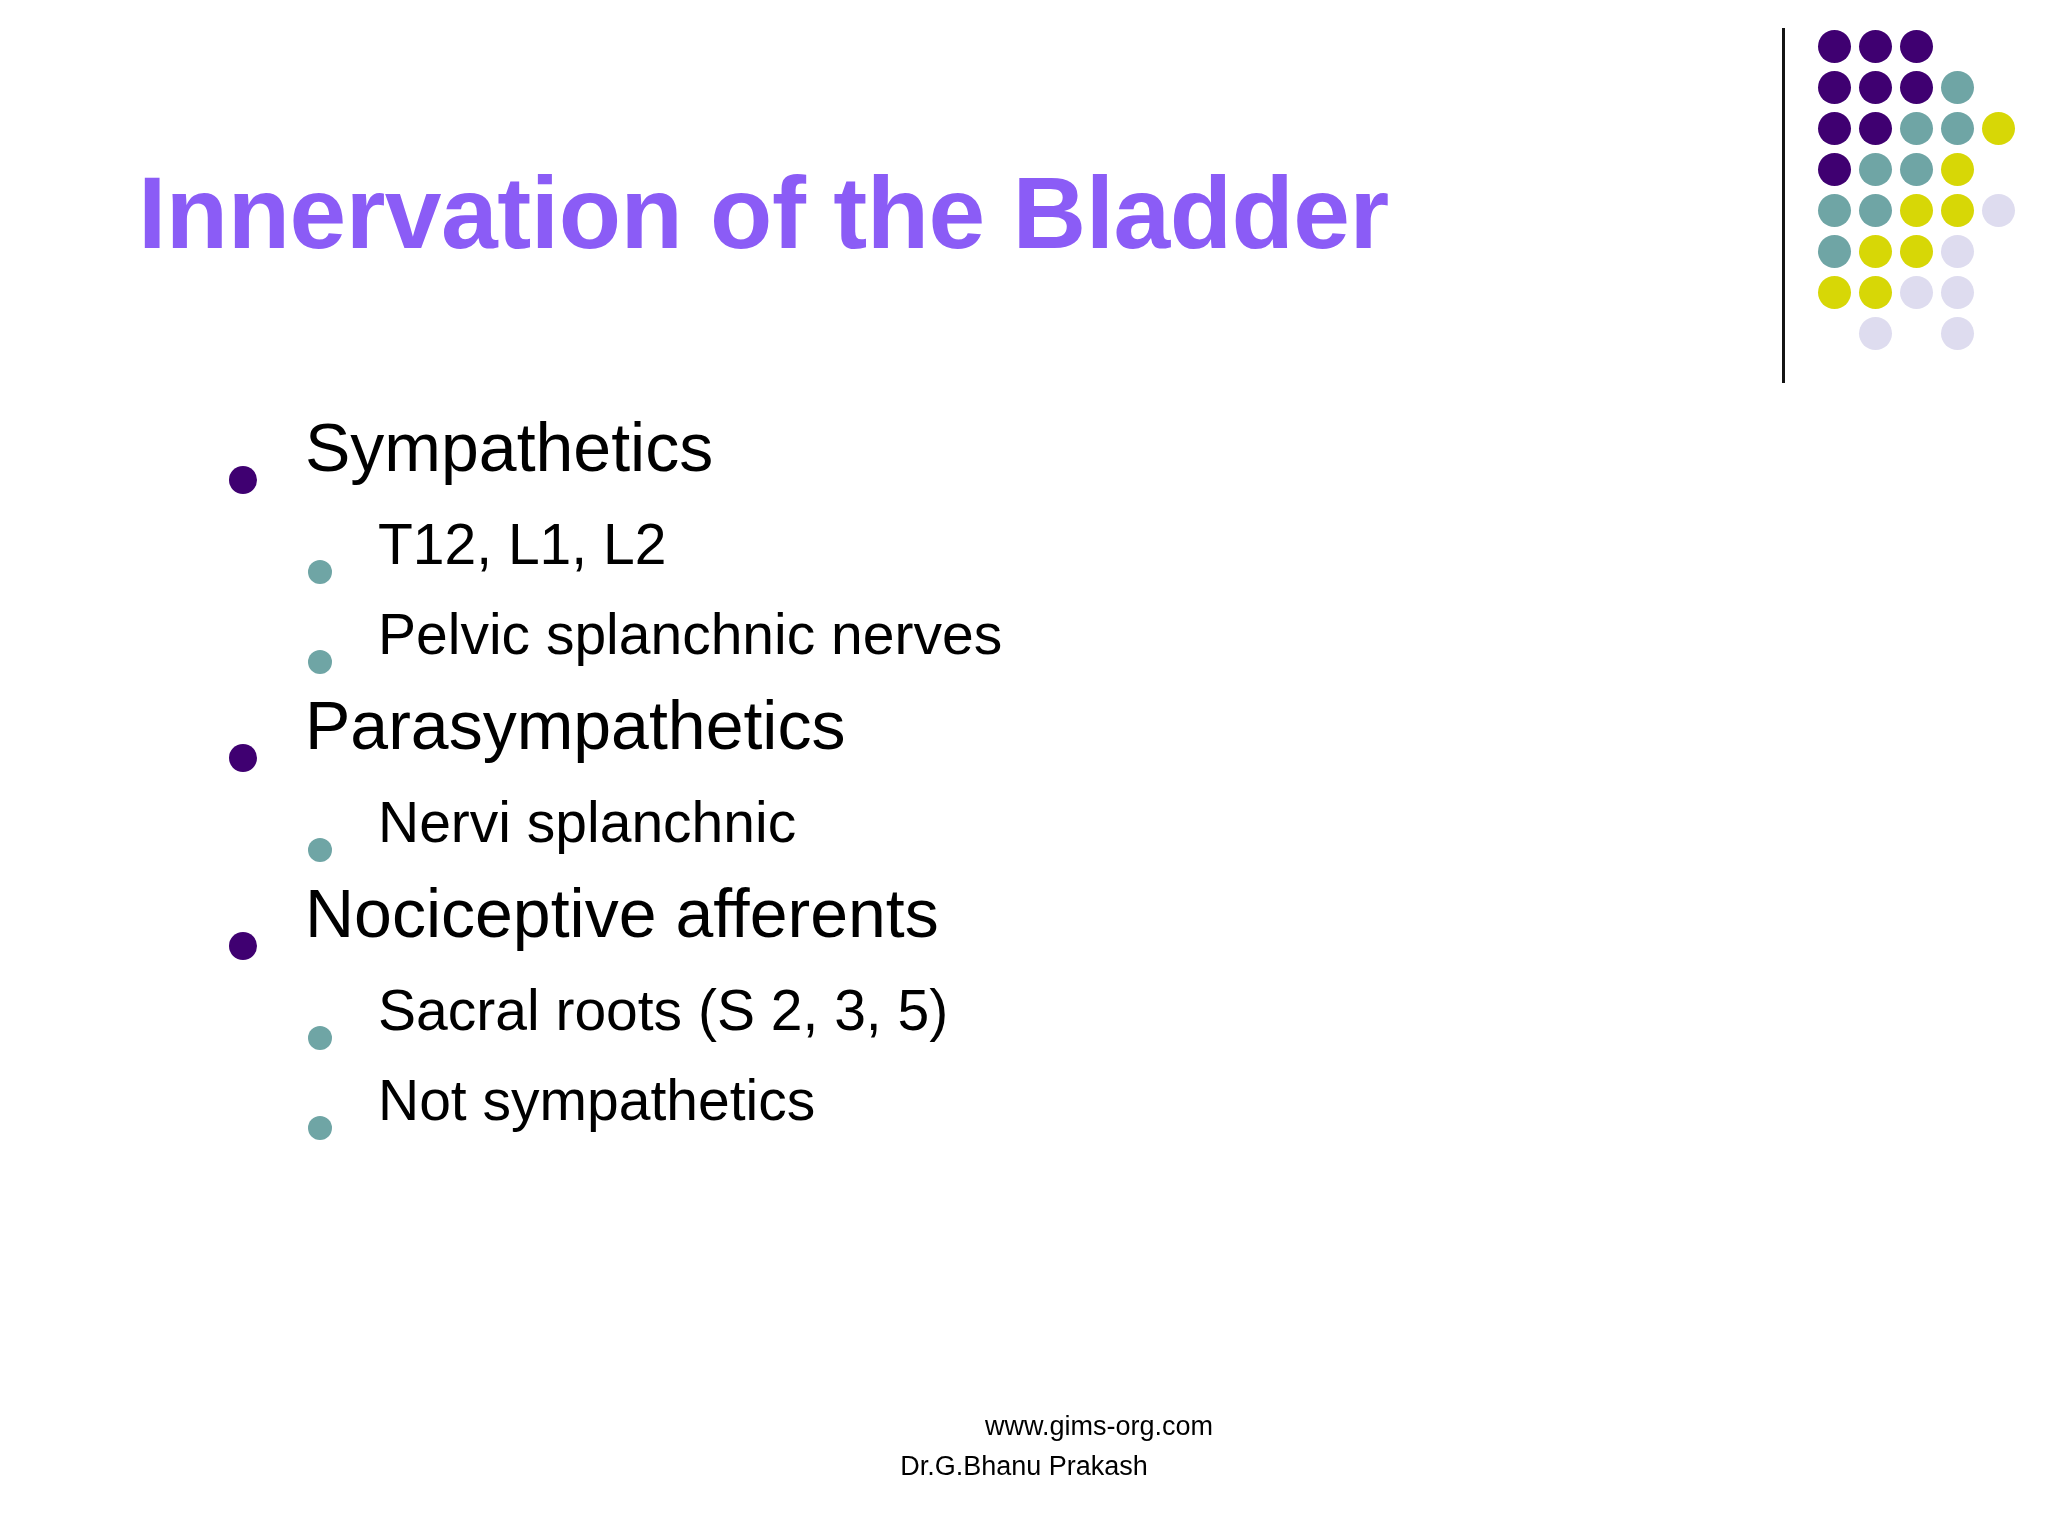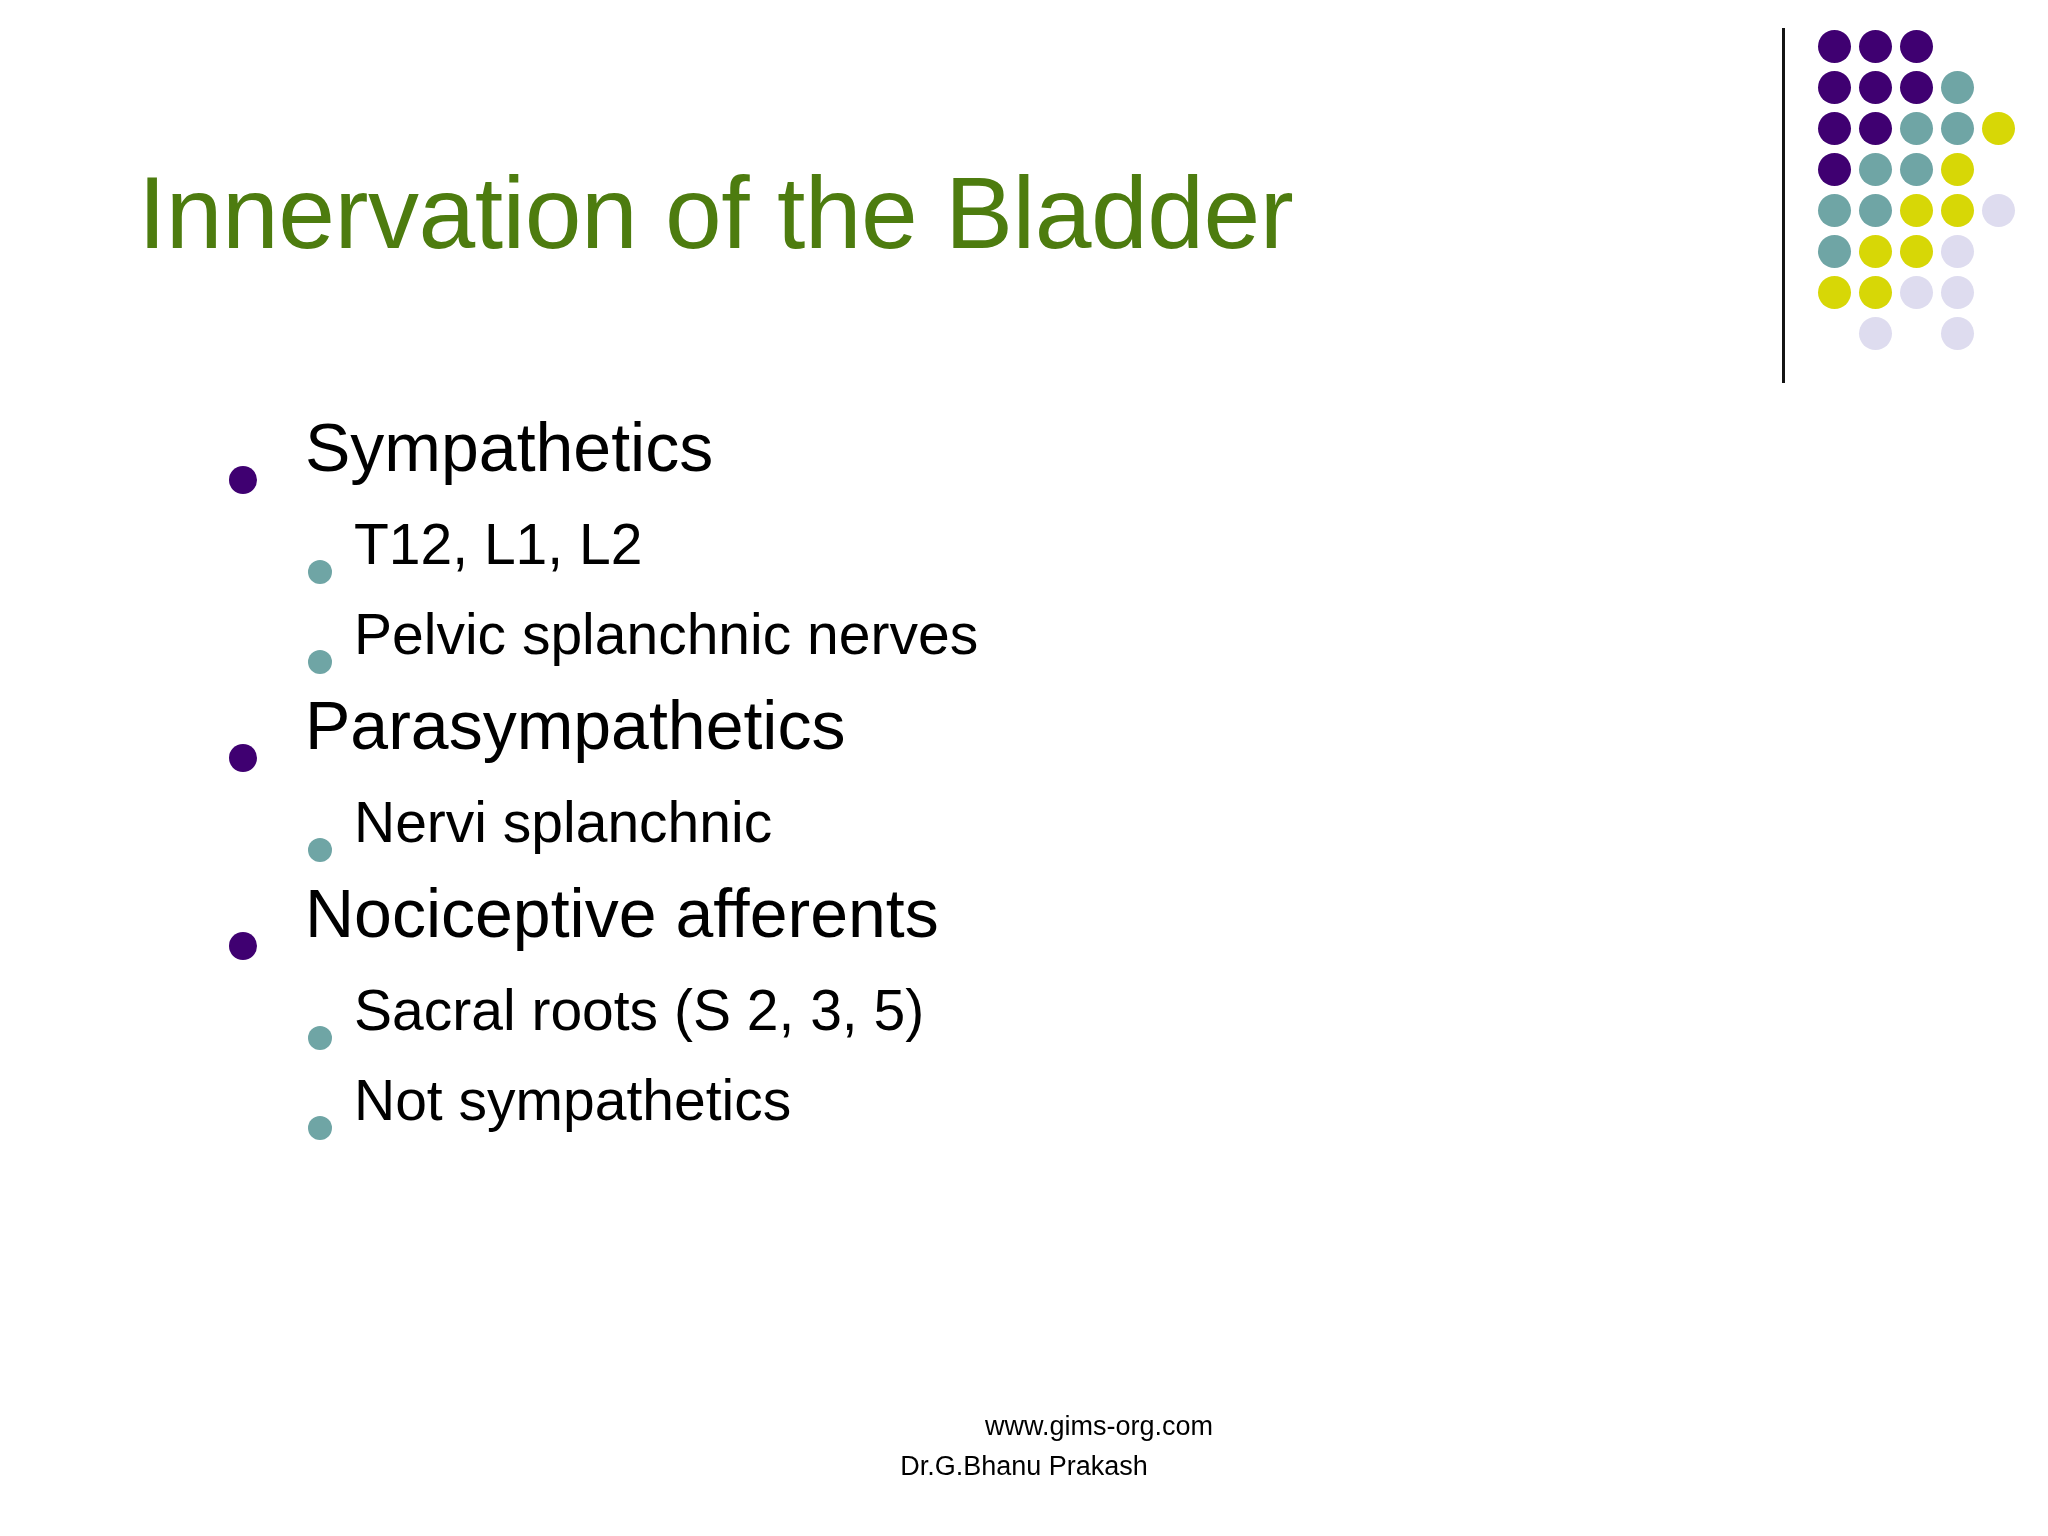--- a/index.html
+++ b/index.html
@@ -63,22 +63,22 @@
   .dot.yellow   { background: #D7D706; }
   .dot.lavender { background: #DEDCEF; }
 
   
   #title {
     position: absolute;
     left: 138px;
     top: 160px;
     width: 1560px;
     font-size: 102px;
-    font-weight: normal;
-    color: #4d7c0f;
+    font-weight: bold;
+    color: #8b5cf6;
     letter-spacing: -0.5px;
     line-height: 1.05;
     white-space: nowrap;
   }
 
   
   #body {
     position: absolute;
     left: 0;
     top: 396px;
@@ -118,21 +118,21 @@
     white-space: nowrap;
   }
   .lvl1 .btext {
     font-size: 68px;
     line-height: 94px;
     margin-left: 48px;
   }
   .lvl2 .btext {
     font-size: 57px;
     line-height: 80px;
-    margin-left: 22px;
+    margin-left: 46px;
   }
 
   
   #footer {
     position: absolute;
     left: 0;
     top: 1406px;
     width: 2048px;
     text-align: center;
     color: #000000;

